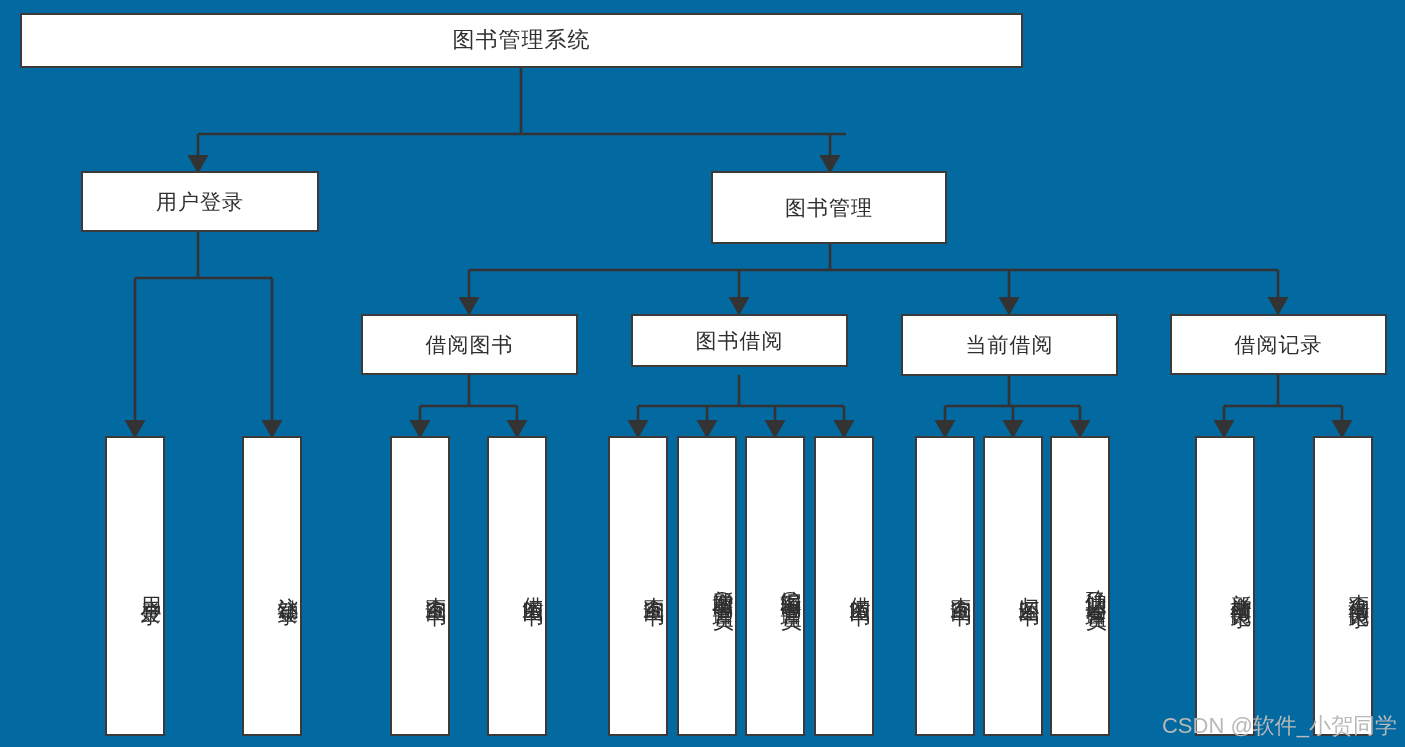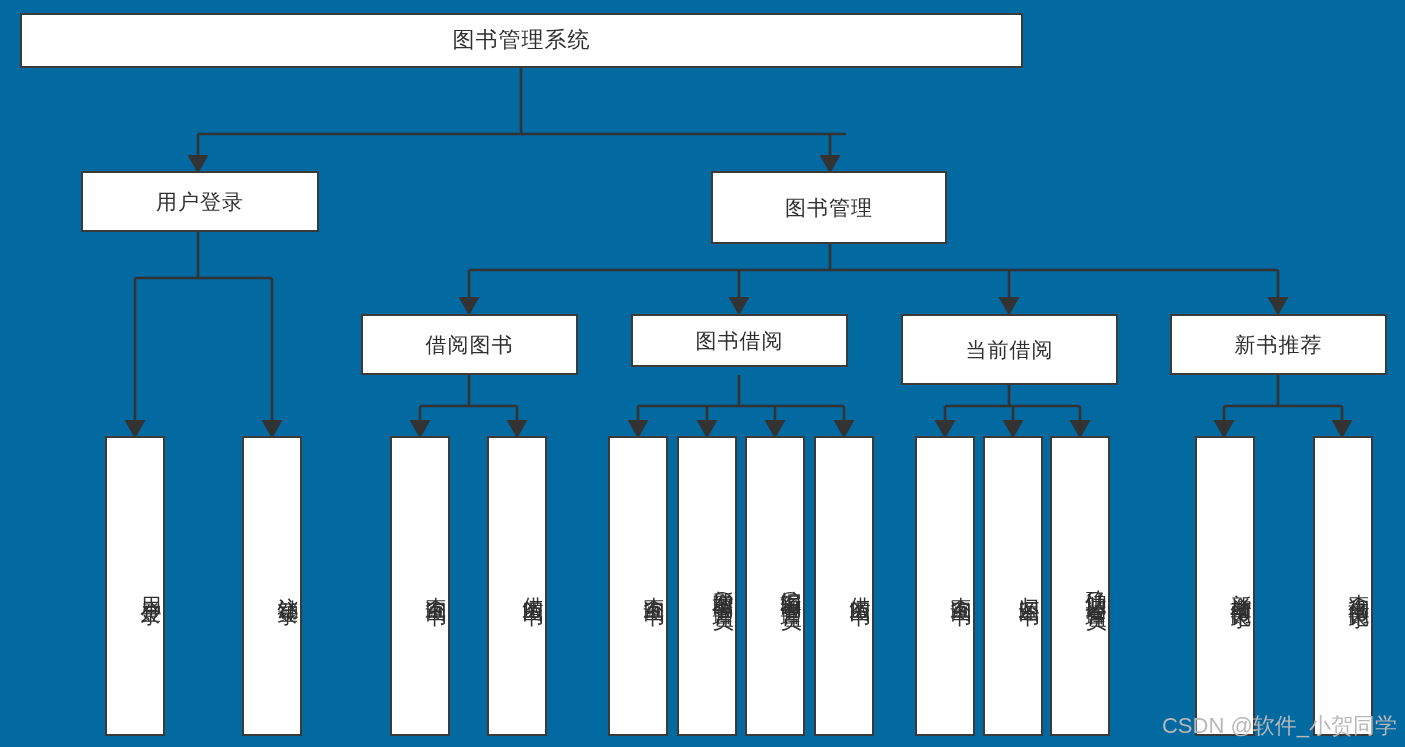--- a/index.html
+++ b/index.html
@@ -141,26 +141,26 @@
   </div>
 
   <div class="node node-h" style="left:361px; top:314px; width:217px; height:61px;">
     <span>借阅图书</span>
   </div>
 
   <div class="node node-h" style="left:631px; top:314px; width:217px; height:53px;">
     <span>图书借阅</span>
   </div>
 
-  <div class="node node-h" style="left:901px; top:314px; width:217px; height:71px;">
+  <div class="node node-h" style="left:901px; top:314px; width:217px; height:62px;">
     <span>当前借阅</span>
   </div>
 
   <div class="node node-h" style="left:1170px; top:314px; width:217px; height:61px;">
-    <span>新书推荐</span>
+    <span>借阅记录</span>
   </div>
 
   <div class="node node-v" style="left:105px; top:436px; width:60px; height:300px;">
     <span class="vlabel">用户登录</span>
   </div>
 
   <div class="node node-v" style="left:242px; top:436px; width:60px; height:300px;">
     <span class="vlabel">注销登录</span>
   </div>
 

